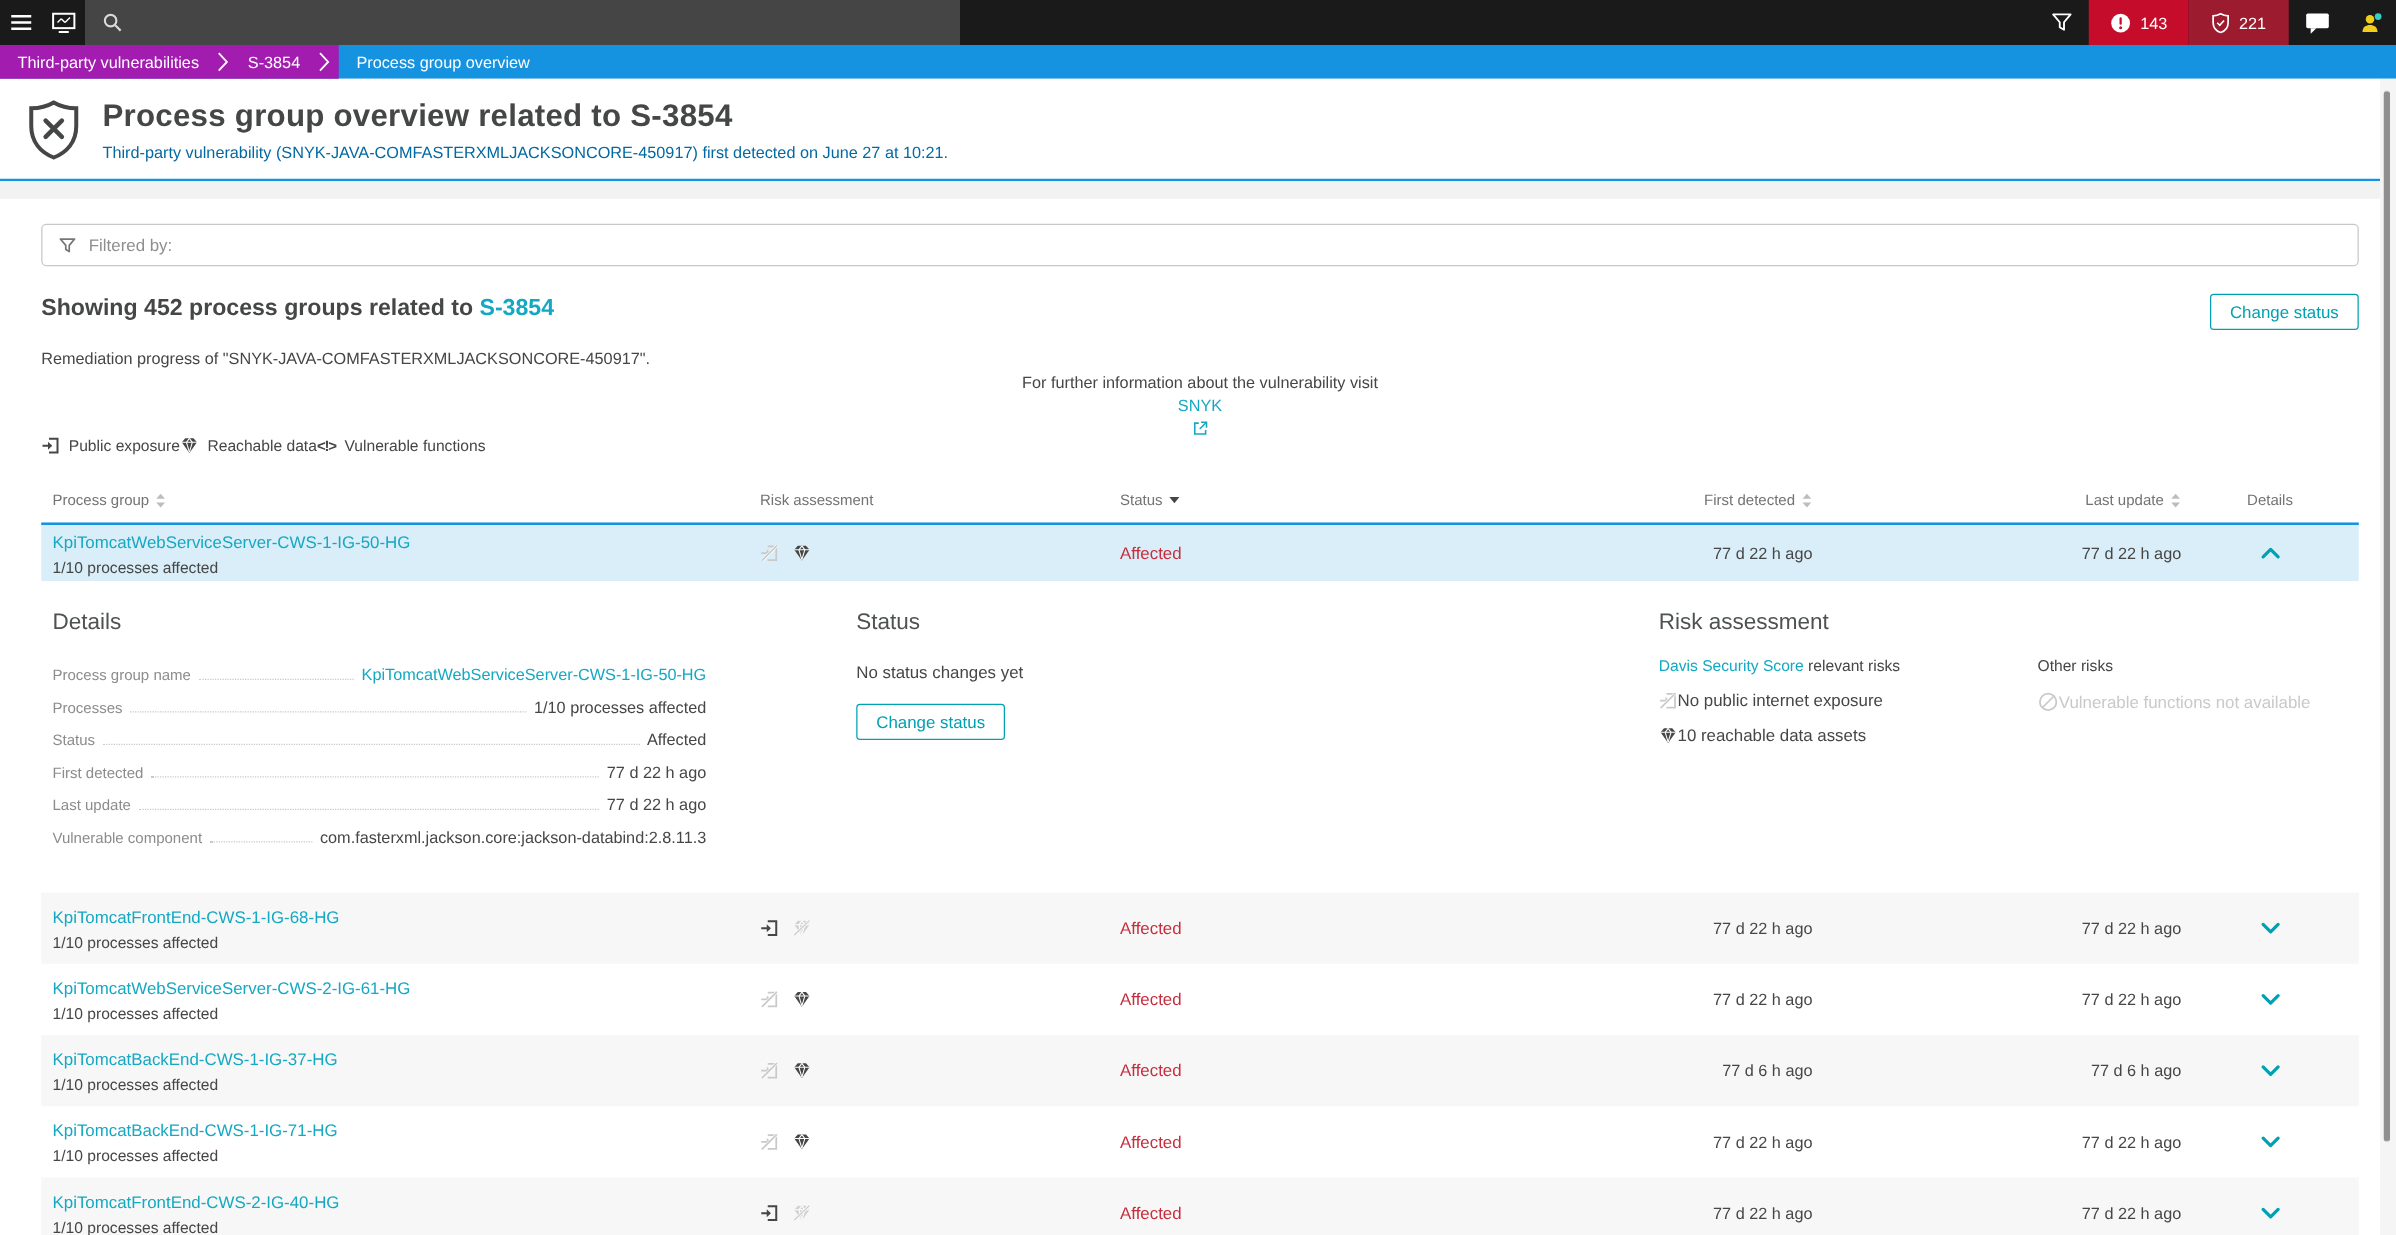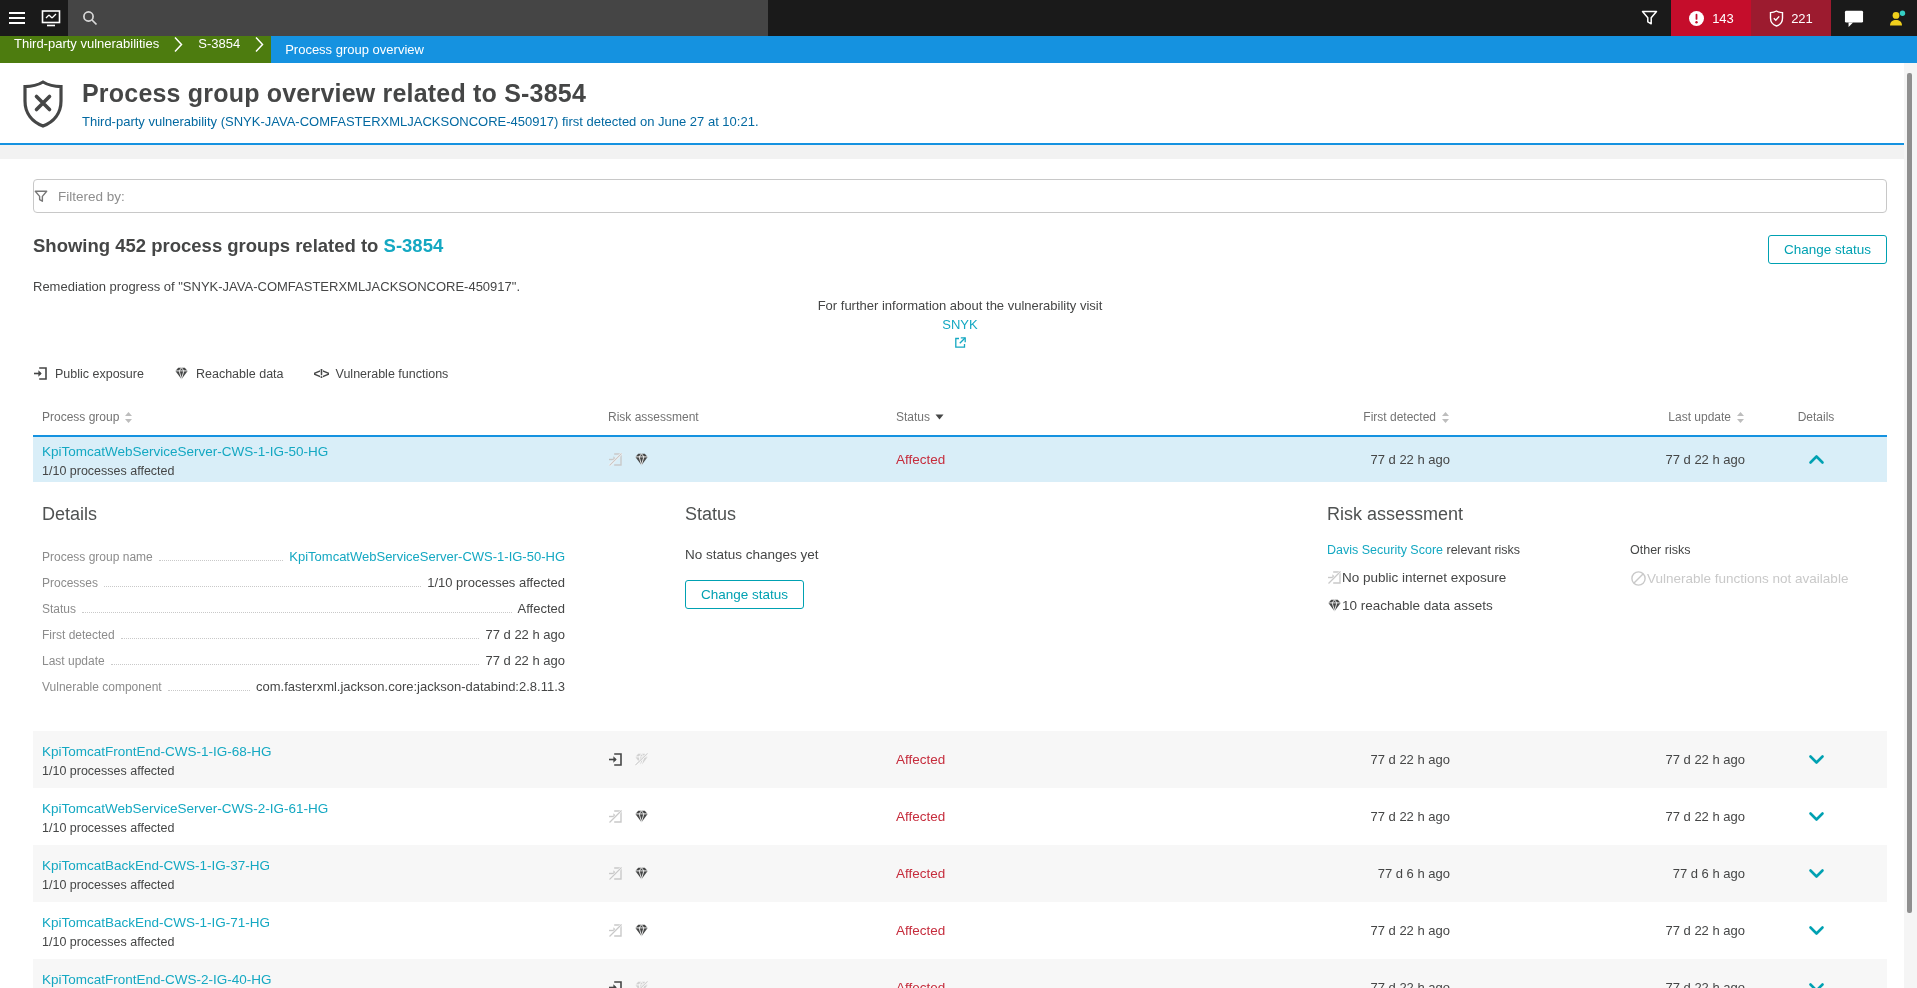--- a/index.html
+++ b/index.html
@@ -13,47 +13,47 @@
   .tb-right { margin-left:auto; display:flex; align-items:center; height:36px; }
   .tb-funnel { width:44px; height:36px; display:flex; align-items:center; justify-content:center; }
   .badge { height:36px; display:flex; align-items:center; justify-content:center; gap:7px; width:80px; color:#fff; font-size:13px; cursor:pointer; }
   .badge-problems { background:#c50d2b; }
   .badge-security { background:#9c1b2f; }
   .tb-chat { width:46px; height:36px; display:flex; align-items:center; justify-content:center; }
   .tb-user { width:40px; height:36px; display:flex; align-items:center; justify-content:center; }
 
   
   .crumbbar { height:27px; background:#1592e0; display:flex; align-items:stretch; font-size:13px; color:#fff; }
-  .crumb-dark { background:#4d7c0f; display:flex; align-items:flex-start; padding:0 4px 0 2px; }
+  .crumb-dark { background:#a21caf; display:flex; align-items:center; padding:0 4px 0 2px; }
   .crumb { padding:0 12px; display:flex; align-items:center; cursor:pointer; white-space:nowrap; }
   .crumb-sep { display:flex; align-items:center; padding:0 2px; }
   .crumb-active { padding:0 14px; display:flex; align-items:center; white-space:nowrap; }
 
   
   .pagehead { background:#fff; border-bottom:2px solid #1592e0; padding:16px 0 14px 20px; display:flex; align-items:center; gap:16px; }
   .ph-text h1 { font-size:25px; font-weight:700; color:#454646; letter-spacing:.2px; }
   .ph-text p { font-size:13px; margin-top:6px; color:#0369a1; }
   .graystrip { height:14px; background:#f2f2f2; }
 
   
   .content { padding:20px 30px 0 33px; }
-  .filterbar { height:34px; border:1px solid #c8c8c8; border-radius:4px; background:#fff; display:flex; align-items:center; gap:10px; cursor:text; }
+  .filterbar { height:34px; border:1px solid #c8c8c8; border-radius:4px; background:#fff; display:flex; align-items:center; gap:10px; padding-left:13px; cursor:text; }
   .filterbar span { font-size:13.5px; color:#8e8e8e; }
 
   .summary { margin-top:22px; display:flex; align-items:flex-start; justify-content:space-between; }
   .summary h2 { font-size:18.5px; font-weight:700; color:#454646; }
   .summary h2 a { color:#14a8c2; text-decoration:none; font-weight:700; cursor:pointer; }
   .btn-teal { background:#fff; border:1px solid #00a1b2; color:#00a1b2; font-size:13.5px;
     border-radius:3px; padding:6px 15px; cursor:pointer; font-family:inherit; }
 
   .remed { margin-top:15px; font-size:13px; }
   .info { margin-top:4px; font-size:13px; display:flex; align-items:center; gap:4px;flex-direction:column; }
   .info a { color:#14a8c2; text-decoration:none; cursor:pointer; }
 
-  .legend { margin-top:17px; display:flex; gap:30px; }
+  .legend { display:flex; }
   .legend-item { display:flex; align-items:center; gap:7px; font-size:12.5px; color:#454646; }
   .vf-glyph { font-size:12px; font-weight:700; letter-spacing:-1px; color:#454646; }
 
   
   .table { margin-top:18px; }
   .tgrid { display:grid; grid-template-columns:575px 288px 284px 270px 295px 1fr; align-items:center; }
   .thead { height:36px; font-size:12px; color:#737373; }
   .th { display:flex; align-items:center; gap:5px; }
   .th-name { padding-left:9px; }
   .th-right { justify-content:flex-end; }

